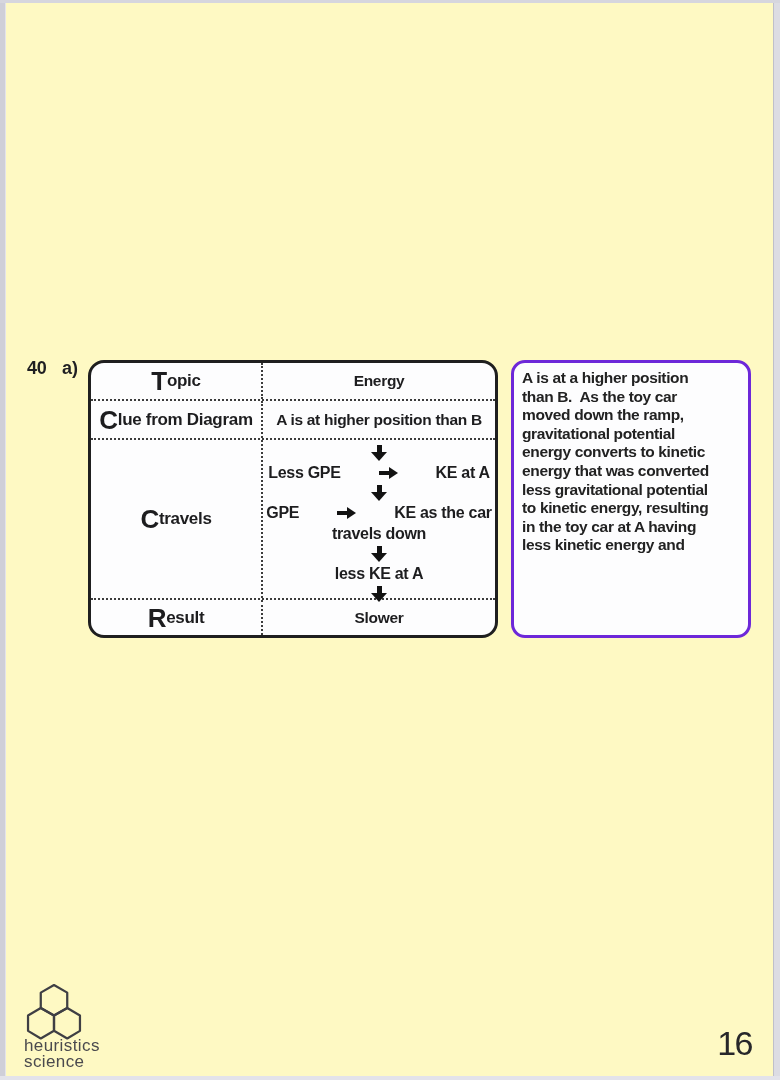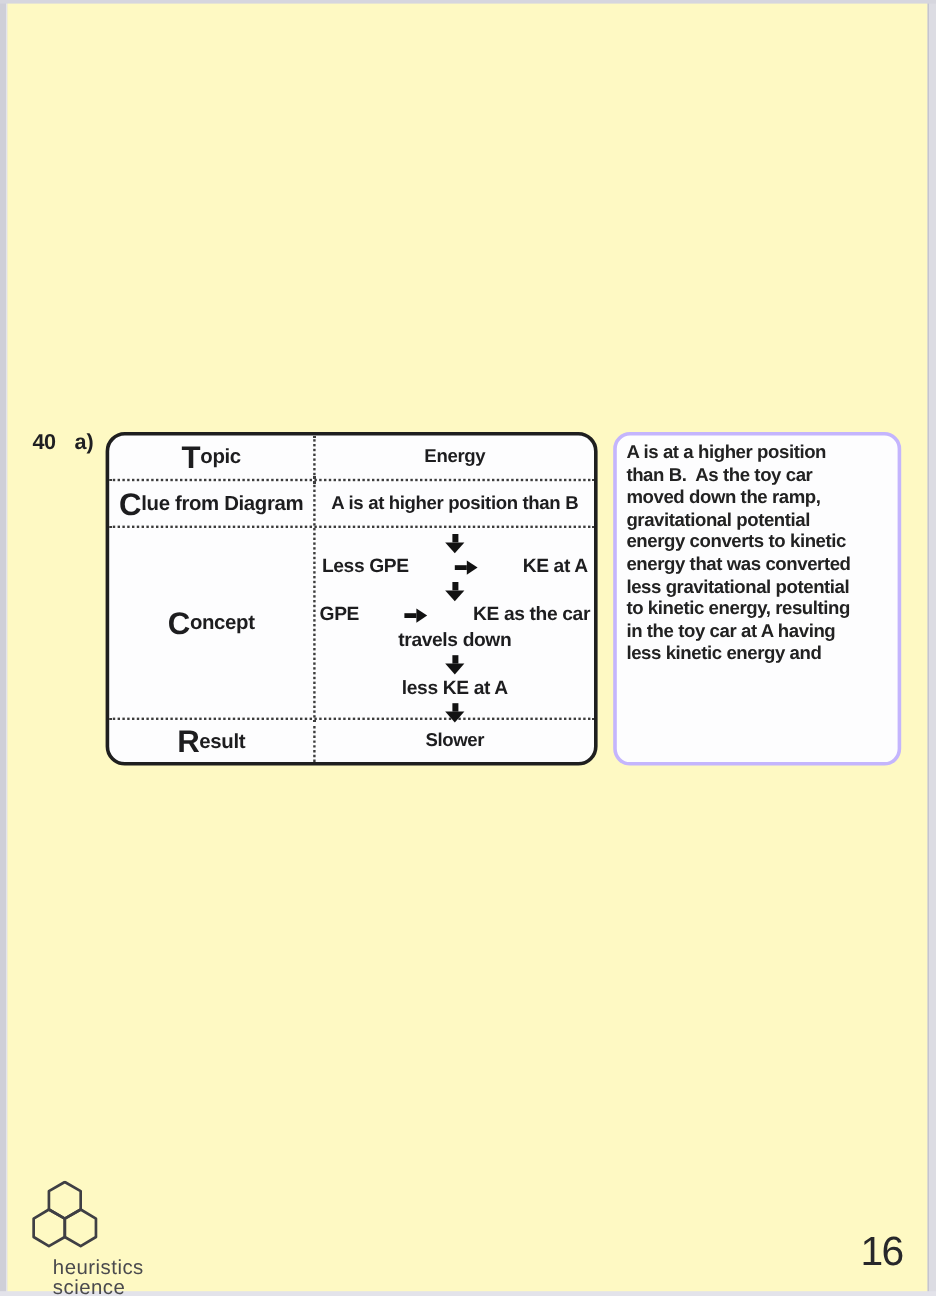--- a/index.html
+++ b/index.html
@@ -38,27 +38,27 @@
   .arr-down{ display:flex; flex-direction:column; align-items:center; height:16px;}
   .arr-down .stem{ width:5px; height:8px; background:#121212; }
   .arr-down .head{ width:0; height:0; border-left:8px solid transparent; border-right:8px solid transparent; border-top:9px solid #121212;}
   .arr-down.last{ margin-bottom:-12px; position:relative; z-index:2; }
   .arr-right{ display:inline-flex; align-items:center; margin:0 6px; }
   .arr-right .stem{ width:10px; height:4px; background:#121212; }
   .arr-right .head{ width:0; height:0; border-top:6px solid transparent; border-bottom:6px solid transparent; border-left:9px solid #121212;}
 
   
   .answer-box{ position:absolute; left:511px; top:360px; width:240px; height:278px;
-    border:3px solid #c4b5fd; border-radius:14px; background:#fdfdfe; padding:6px 6px 6px 8px;}
+    border:3px solid #6d28d9; border-radius:14px; background:#fdfdfe; padding:6px 6px 6px 8px;}
   .answer-line{ font-size:15.5px; font-weight:700; line-height:18.6px; letter-spacing:-0.35px; color:#222; white-space:pre;}
 
   
   .logo{ position:absolute; left:26px; top:984px; width:56px; height:56px;}
-  .logo-text{ position:absolute; left:44px; top:1038px; font-size:17px; line-height:15.5px;
-    color:#4a4a4e; letter-spacing:0.4px; font-weight:400;margin-top:11px;}
+  .logo-text{ position:absolute; left:24px; top:1038px; font-size:17px; line-height:15.5px;
+    color:#4a4a4e; letter-spacing:0.4px; font-weight:400;}
   .page-number{ position:absolute; top:1026px; right:28px; font-size:34px; line-height:1;
     font-weight:400; letter-spacing:-1.5px; color:#27272a;}
 </style>
 </head>
 <body>
 
 <div class="sheet">
 
   <div class="edge edge-left"></div>
   <div class="edge edge-right"></div>
@@ -82,21 +82,21 @@
       <div class="t-label">
           <span class="cap">C</span>
           <span>lue from Diagram</span>
         </div>
       <div class="t-value">A is at higher position than B</div>
     </div>
 
     <div class="t-row r-concept">
       <div class="t-label">
           <span class="cap">C</span>
-          <span>oncept</span>
+          <span>travels</span>
         </div>
       <div class="t-value flow">
         <span class="arr-down">
             <span class="stem"></span>
             <span class="head"></span>
           </span>
         <div class="flow-line">
           <span>Less GPE</span>
           <span class="arr-right">
               <span class="stem"></span>

